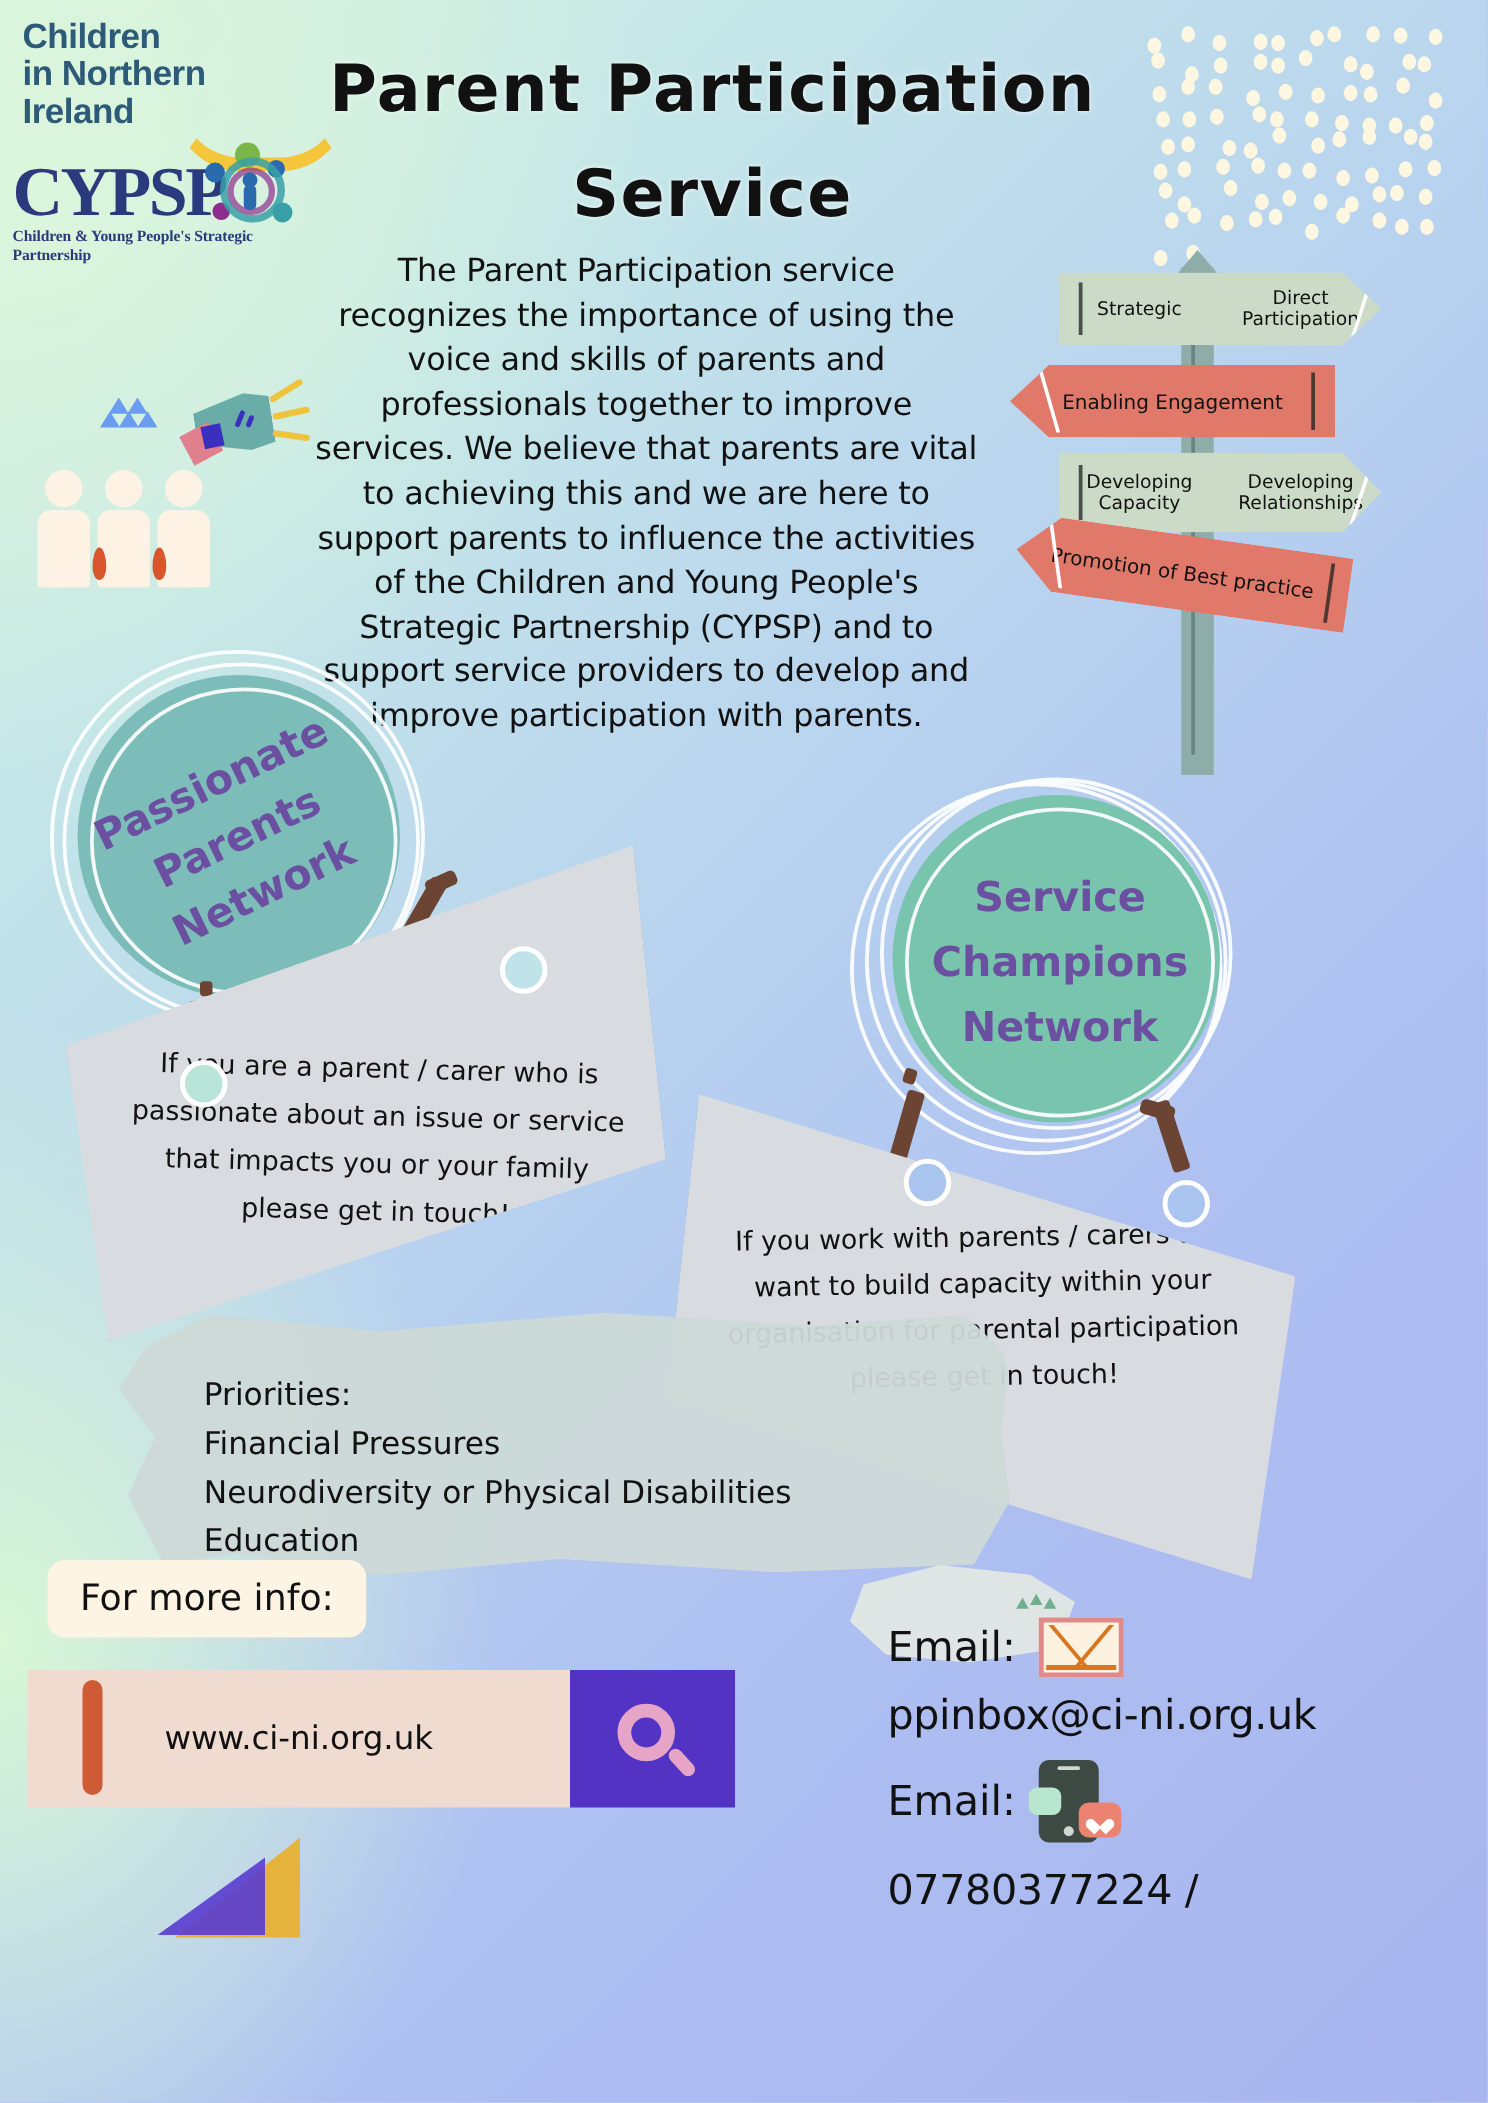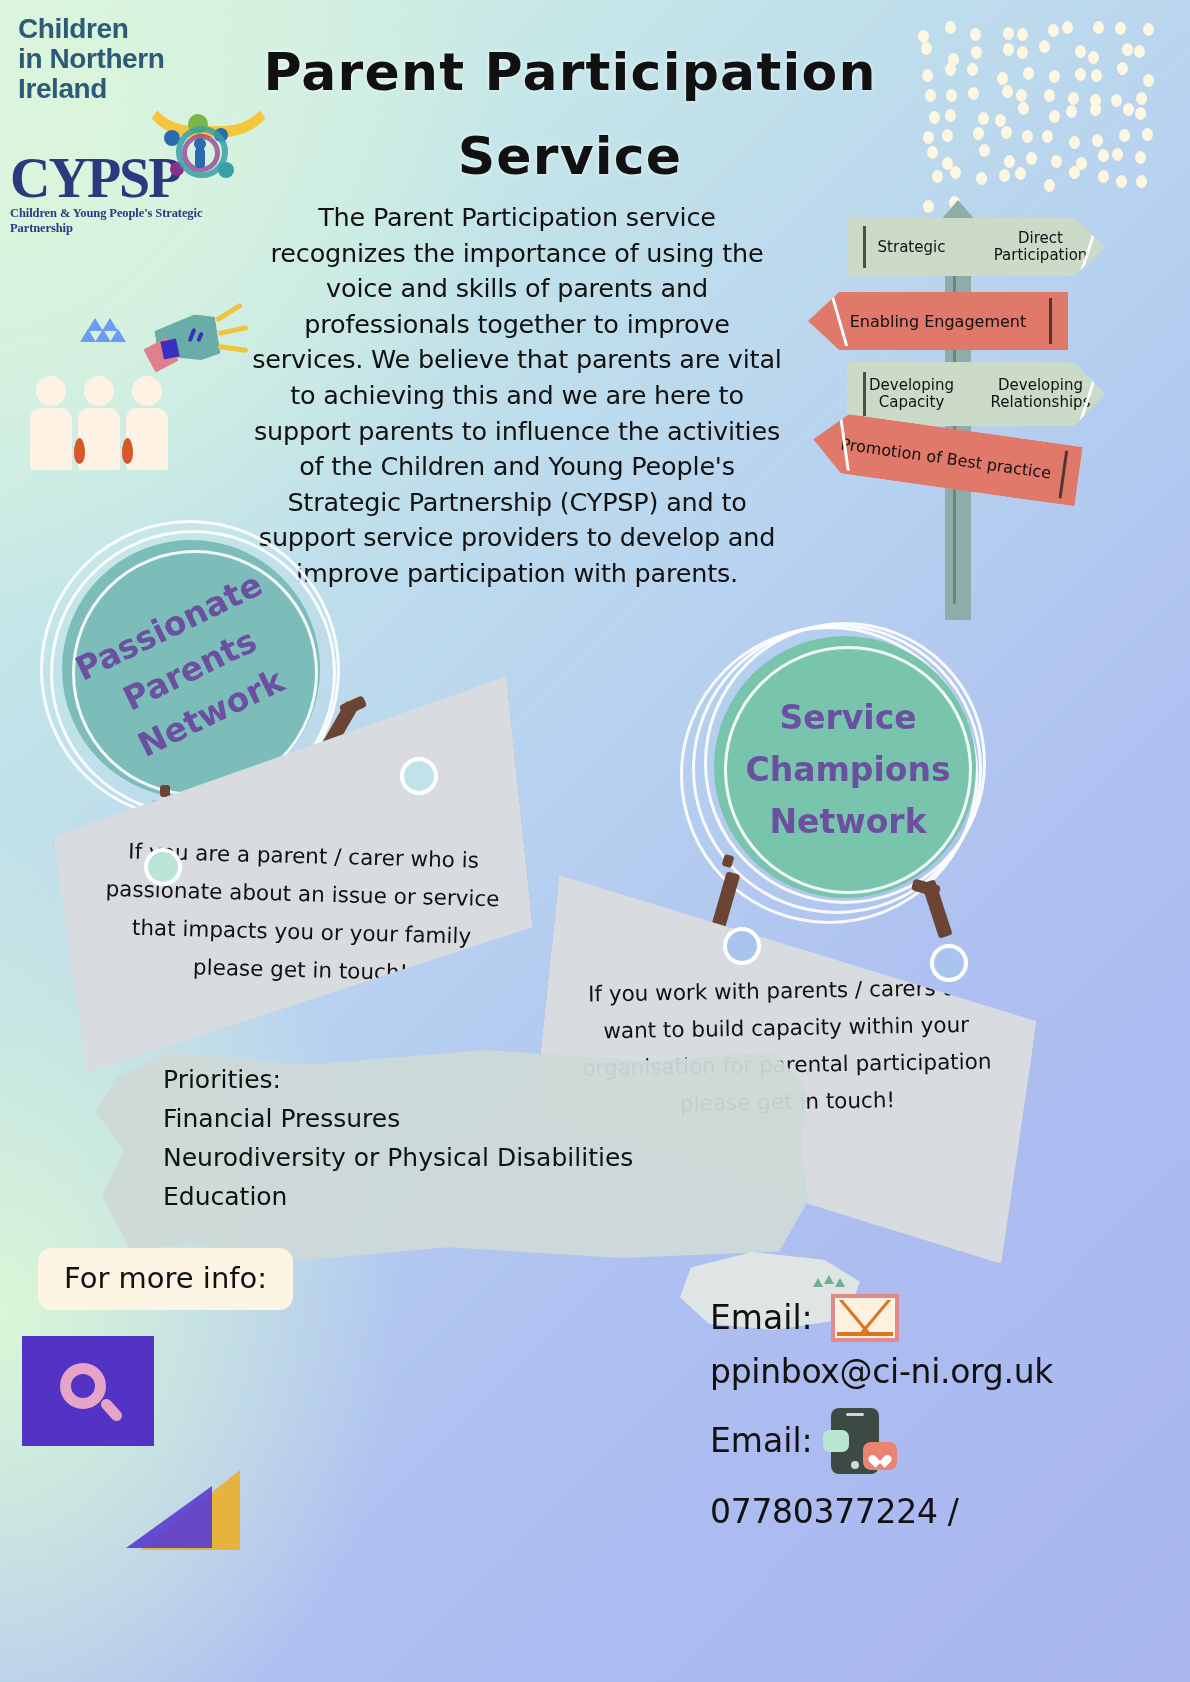--- a/index.html
+++ b/index.html
@@ -48,21 +48,21 @@
     clip-path:polygon(6% 20%,40% 0,80% 10%,100% 38%,92% 86%,52% 100%,16% 92%,0 58%);}
 
   
   .logo-cini{position:absolute;left:18px;top:14px;width:250px;}
   .logo-cini .line{
     font-family:"Liberation Sans", sans-serif;font-weight:bold;
     font-size:28px;line-height:30px;color:#2c5a78;letter-spacing:-.4px;}
   .smile{position:absolute;left:120px;top:68px;width:125px;height:44px;
     border-bottom:11px solid #f5c53c;border-radius:0 0 70px 70px;border-left:8px solid transparent;border-right:8px solid transparent;}
   .logo-cypsp{position:absolute;left:10px;top:128px;width:240px;}
-  .cypsp-word{font-family:"Liberation Serif", serif;font-weight:bold;font-size:56px;color:#2a3a7c;letter-spacing:-2px;line-height:52px;margin-top:24px;}
+  .cypsp-word{font-family:"Liberation Serif", serif;font-weight:bold;font-size:56px;color:#2a3a7c;letter-spacing:-2px;line-height:52px;}
   .cypsp-sub{font-family:"Liberation Serif", serif;font-weight:bold;font-size:12.5px;color:#2a3a7c;letter-spacing:-.1px;margin-top:2px;}
   .cypsp-mark{position:absolute;left:152px;top:-14px;width:78px;height:78px;}
   .cypsp-mark i{position:absolute;display:block;border-radius:50%;}
 
   
   .title{
     position:absolute;left:250px;top:30px;width:640px;text-align:center;
     font-family:"DejaVu Sans", sans-serif;font-weight:bold;
     font-size:52px;line-height:84px;color:#111;letter-spacing:1.2px;
     text-shadow:0 0 4px rgba(255,255,255,.85);
@@ -124,21 +124,21 @@
     clip-path:polygon(0 32%,100% 0,100% 72%,2% 100%);}
   .plaque1 .ptxt{left:40px;top:138px;width:400px;transform:rotate(7.5deg);text-align:center;
     font-size:21.5px;line-height:38px;}
 
   .plaque2{left:540px;top:900px;width:490px;height:340px;transform:rotate(6deg);
     clip-path:polygon(0 0,100% 28%,98% 100%,0 72%);}
   .plaque2 .ptxt{left:34px;top:72px;width:420px;transform:rotate(-7deg);text-align:center;
     font-size:21.5px;line-height:37px;}
 
   
-  .priorities{position:absolute;left:163px;top:1060px;width:560px;
+  .priorities{position:absolute;left:163px;top:1096px;width:560px;
     font-family:"DejaVu Sans", sans-serif;font-size:25px;line-height:39px;color:#111;}
 
   
   .chip{position:absolute;left:38px;top:1248px;padding:13px 26px 15px;background:#fdf4e3;border-radius:14px;
     font-family:"DejaVu Sans", sans-serif;font-size:29px;color:#111;}
   .urlbar{position:absolute;left:22px;top:1336px;width:566px;height:110px;display:flex;}
   .urlbar .field{flex:1;background:#efdbd0;display:flex;align-items:center;position:relative;}
   .urlbar .caret{position:absolute;left:44px;top:8px;width:16px;height:92px;background:#cf5b36;border-radius:8px;}
   .urlbar .utext{width:100%;text-align:center;font-family:"DejaVu Sans", sans-serif;font-size:26px;color:#111;}
   .urlbar .srch{width:132px;background:#5233c4;display:flex;align-items:center;justify-content:center;}
@@ -418,20 +418,24 @@
   <div class="priorities">
     <div>Priorities:</div>
     <div>Financial Pressures</div>
     <div>Neurodiversity or Physical Disabilities</div>
     <div>Education</div>
   </div>
 
   <div class="chip">For more info:</div>
 
   <div class="urlbar">
+    <div class="field">
+      <div class="caret"></div>
+      <div class="utext">www.ci-ni.org.uk</div>
+    </div>
     <div class="srch">
       <div class="mag">
         <div class="lens"></div>
           <div class="stick"></div>
       </div>
     </div>
   </div>
 
   <div class="plane">
     <div class="gold"></div>

